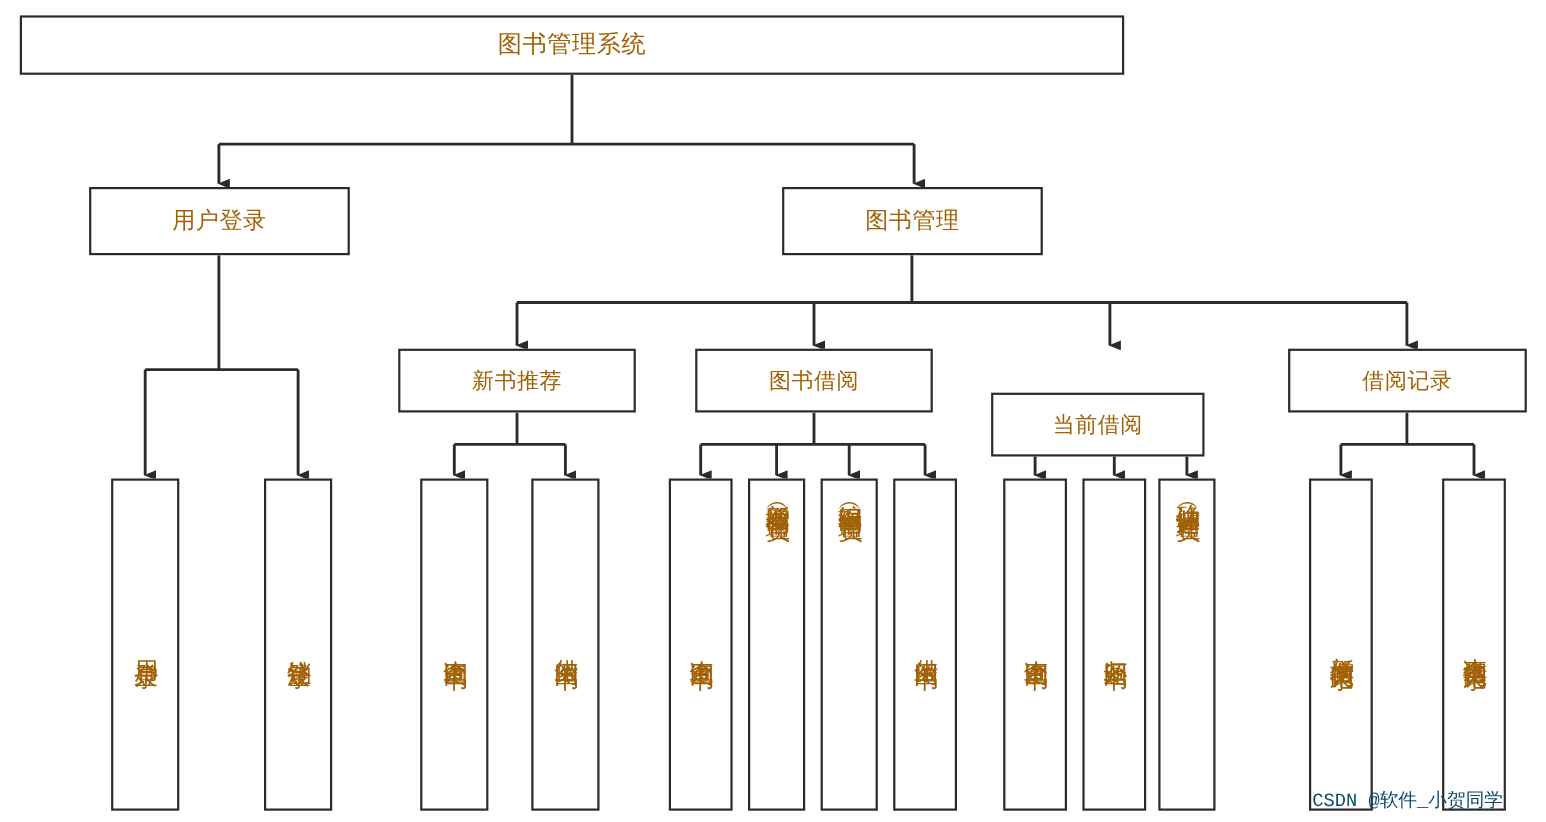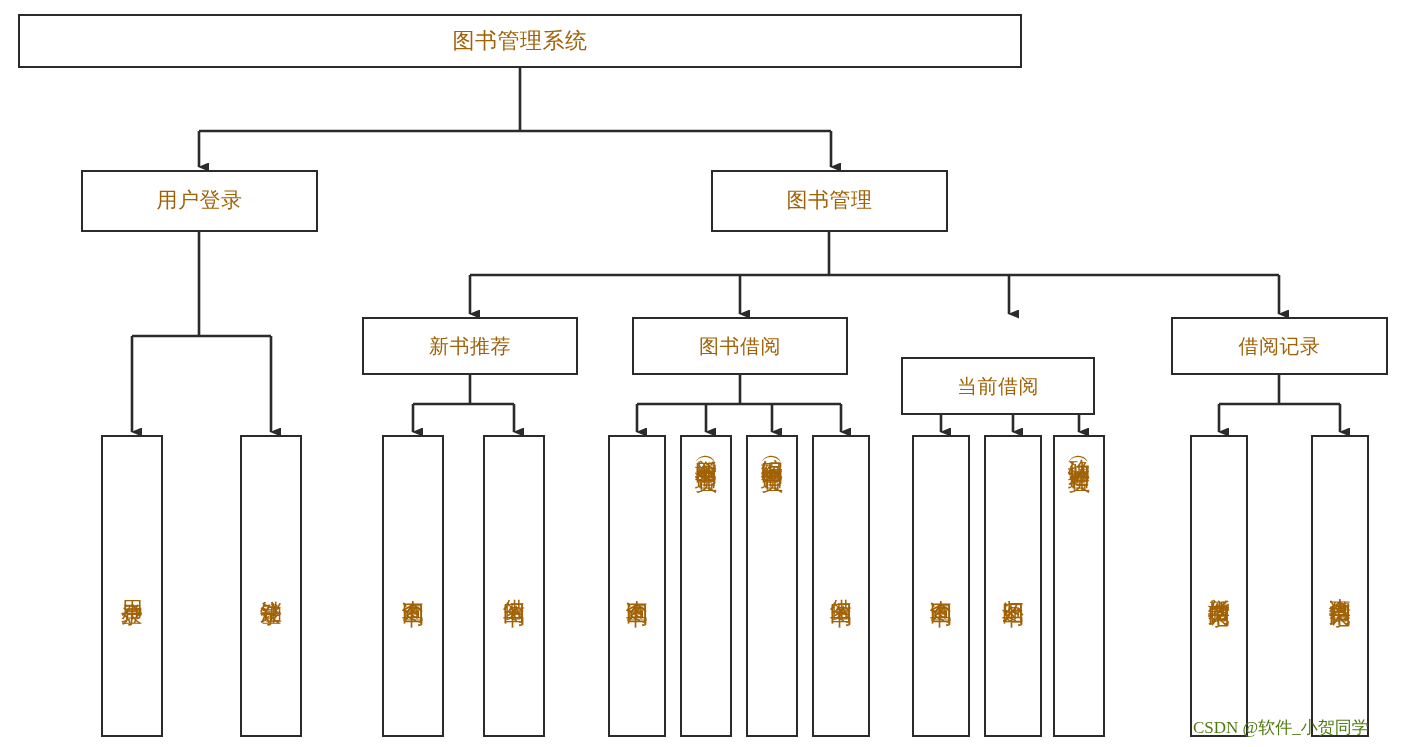--- a/index.html
+++ b/index.html
@@ -74,23 +74,23 @@
   }
   .node.leaf.top-text .label {
     margin-top: 4px;
   }
 
   
   #watermark {
     position: absolute;
     z-index: 5;
     font-size: 17px;
-    color: #4d7c0f;
+    color: #0c4a6e;
     white-space: nowrap;
-    font-family: Liberation Serif, serif;
+    font-family: Liberation Mono, monospace;
   }
 </style>
 </head>
 <body>
 
 <div id="canvas">
 
   <svg id="connectors" viewBox="0 0 1405 747" xmlns="http://www.w3.org/2000/svg">
     <defs>
       <marker id="arrow" markerWidth="9" markerHeight="11" refX="4.5" refY="10" orient="auto" markerUnits="userSpaceOnUse">

